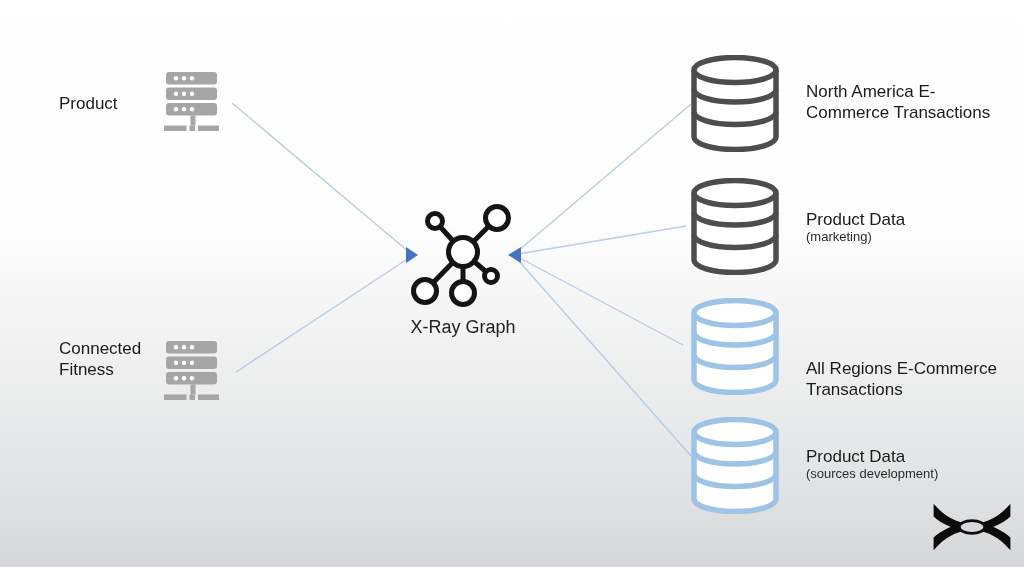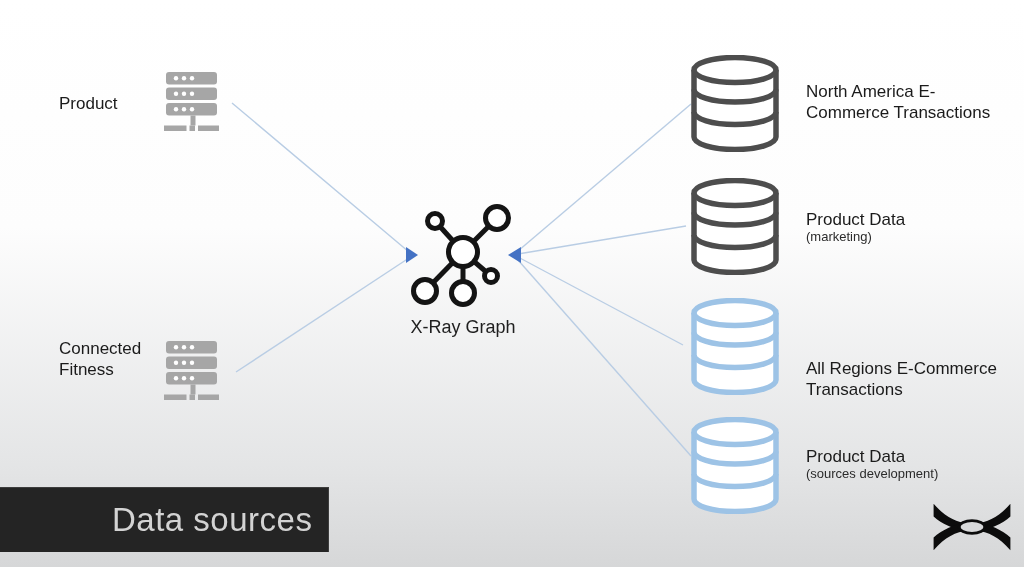--- a/index.html
+++ b/index.html
@@ -149,23 +149,20 @@
     <g stroke="#9dc3e6" stroke-width="5.5" fill="none">
       <path d="M3 15 L3 82 A41 12.5 0 0 0 85 82 L85 15" fill="#ffffff"></path>
       <path d="M3 34.5 A41 12.5 0 0 0 85 34.5"></path>
       <path d="M3 57 A41 12.5 0 0 0 85 57"></path>
       <ellipse cx="44" cy="15" rx="41" ry="12.5" fill="#ffffff"></ellipse>
     </g>
   </svg>
   <div id="db4-label" class="abs db-label">Product Data</div>
   <div id="db4-sub" class="abs db-sub">(sources development)</div>
 
-  <div id="banner" class="abs">
-    <span id="banner-text">Data sources</span>
-  </div>
 
   <svg id="ua-logo" class="abs" width="80" height="50" viewBox="0 0 100 62">
     <g fill="#0c0c0c">
       <path d="M2,2 C16,18 30,25 45,26.5 C45,30 45,33 45,36 C28,35 12,27 2,18 Z"></path>
       <path d="M98,2 C84,18 70,25 55,26.5 C55,30 55,33 55,36 C72,35 88,27 98,18 Z"></path>
       <path d="M2,60 C16,44 30,37 45,35.5 C45,32 45,29 45,26 C28,27 12,35 2,44 Z"></path>
       <path d="M98,60 C84,44 70,37 55,35.5 C55,32 55,29 55,26 C72,27 88,35 98,44 Z"></path>
     </g>
     <ellipse cx="50" cy="31" rx="16" ry="8" fill="#d8d9da" stroke="#0c0c0c" stroke-width="3.5"></ellipse>
   </svg>

